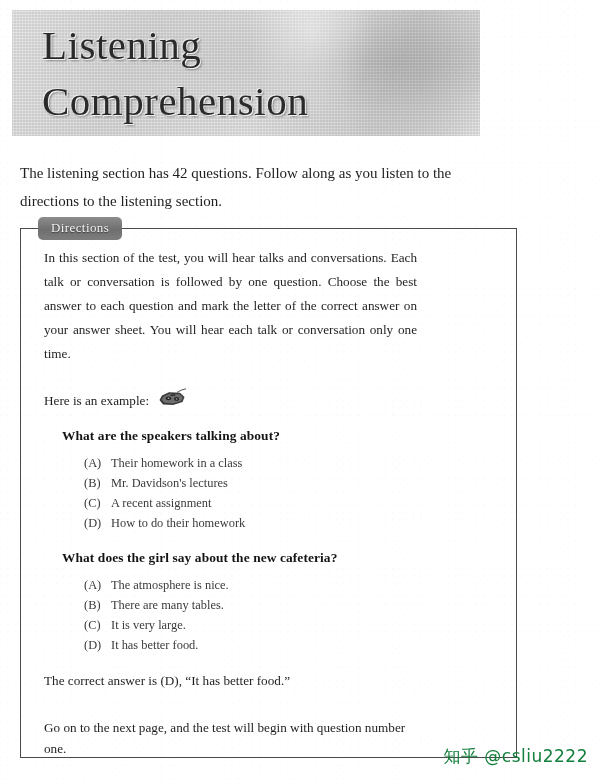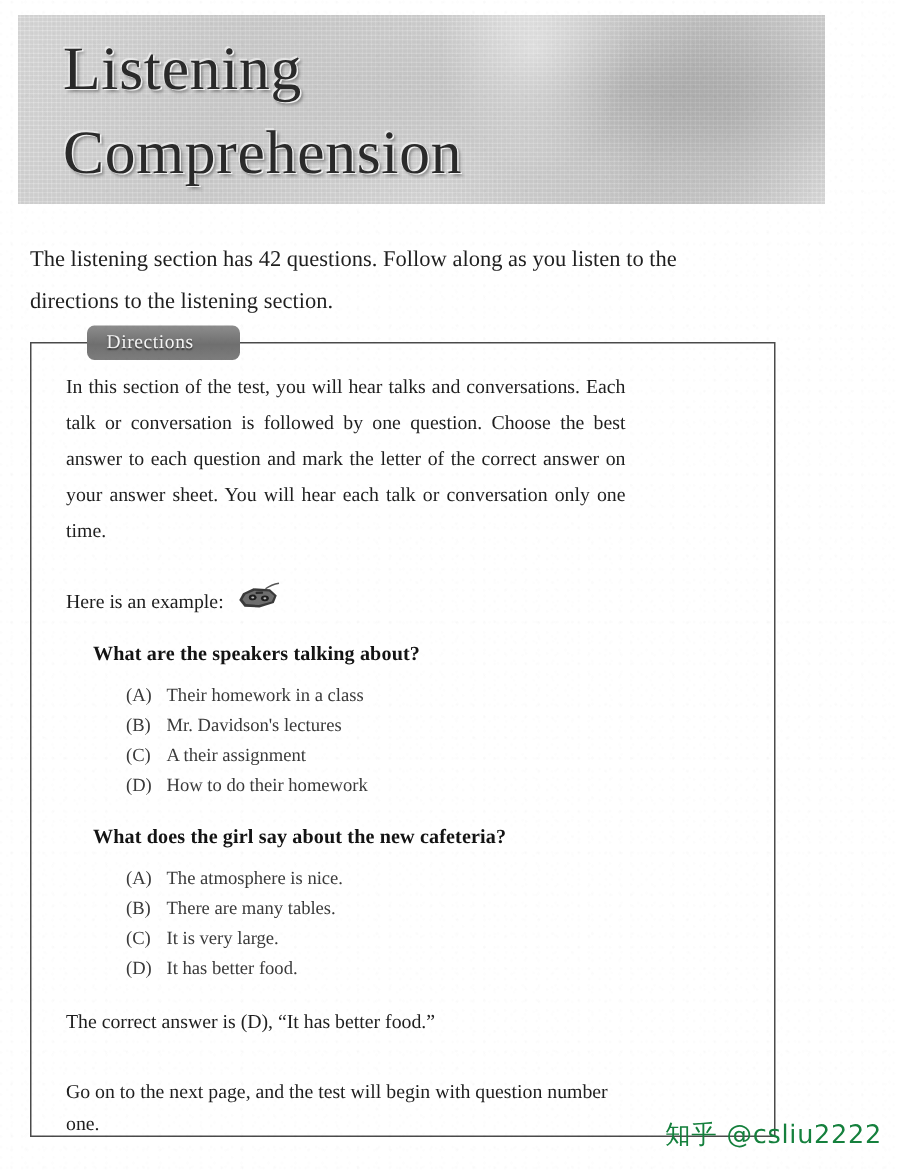--- a/index.html
+++ b/index.html
@@ -29,21 +29,21 @@
       radial-gradient(circle at 89% 14%, rgba(0,0,0,.03) 0 1px, transparent 1px);
     background-size: 7px 7px, 11px 11px, 13px 13px, 9px 9px;
     z-index: 40;
   }
 
   
   .banner {
     position: absolute;
     left: 12px;
     top: 10px;
-    width: 538px;
+    width: 468px;
     height: 126px;
     background:
       repeating-linear-gradient(0deg, rgba(0,0,0,.055) 0 1px, rgba(255,255,255,.05) 1px 2px),
       repeating-linear-gradient(90deg, rgba(0,0,0,.045) 0 1px, rgba(255,255,255,.04) 1px 2px),
       radial-gradient(ellipse at 78% 40%, rgba(120,120,120,.22) 0%, rgba(190,190,190,.10) 45%, rgba(255,255,255,0) 72%),
       linear-gradient(115deg, #e8e8e8 0%, #dcdcdc 28%, #e6e6e6 55%, #d6d6d6 78%, #ececec 100%);
     background-size: 3px 3px, 3px 3px, 100% 100%, 100% 100%;
   }
   .banner::after {
     content: "";
@@ -88,29 +88,28 @@
     top: 228px;
     width: 497px;
     height: 530px;
     border: 1.3px solid #4a4a4a;
     box-sizing: border-box;
   }
   .dir-tab {
     position: absolute;
     left: 38px;
     top: 217px;
-    padding: 3px 31px 4px 13px;
+    padding: 3px 13px 4px 13px;
     background: linear-gradient(180deg, #8d8d8d 0%, #6f6f6f 55%, #7d7d7d 100%);
     border-radius: 5px;
     color: #f4f4f4;
     font-size: 13px;
     letter-spacing: .4px;
     text-shadow: 0 1px 1px rgba(0,0,0,.5);
     z-index: 5;
-    margin-left: 20px;
   }
 
   .dir-inner {
     position: absolute;
     left: 20px;
     top: 228px;
     width: 423px;
     height: 530px;
     box-sizing: border-box;
     padding: 18px 26px 0 24px;
@@ -227,21 +226,21 @@
     <div class="opt">
       <span class="opt-letter">(A)</span>
       <span>Their homework in a class</span>
     </div>
     <div class="opt">
       <span class="opt-letter">(B)</span>
       <span>Mr. Davidson's lectures</span>
     </div>
     <div class="opt">
       <span class="opt-letter">(C)</span>
-      <span>A their assignment</span>
+      <span>A recent assignment</span>
     </div>
     <div class="opt">
       <span class="opt-letter">(D)</span>
       <span>How to do their homework</span>
     </div>
   </div>
 
 
 
   <div class="q-text">What does the girl say about the new cafeteria?</div>

